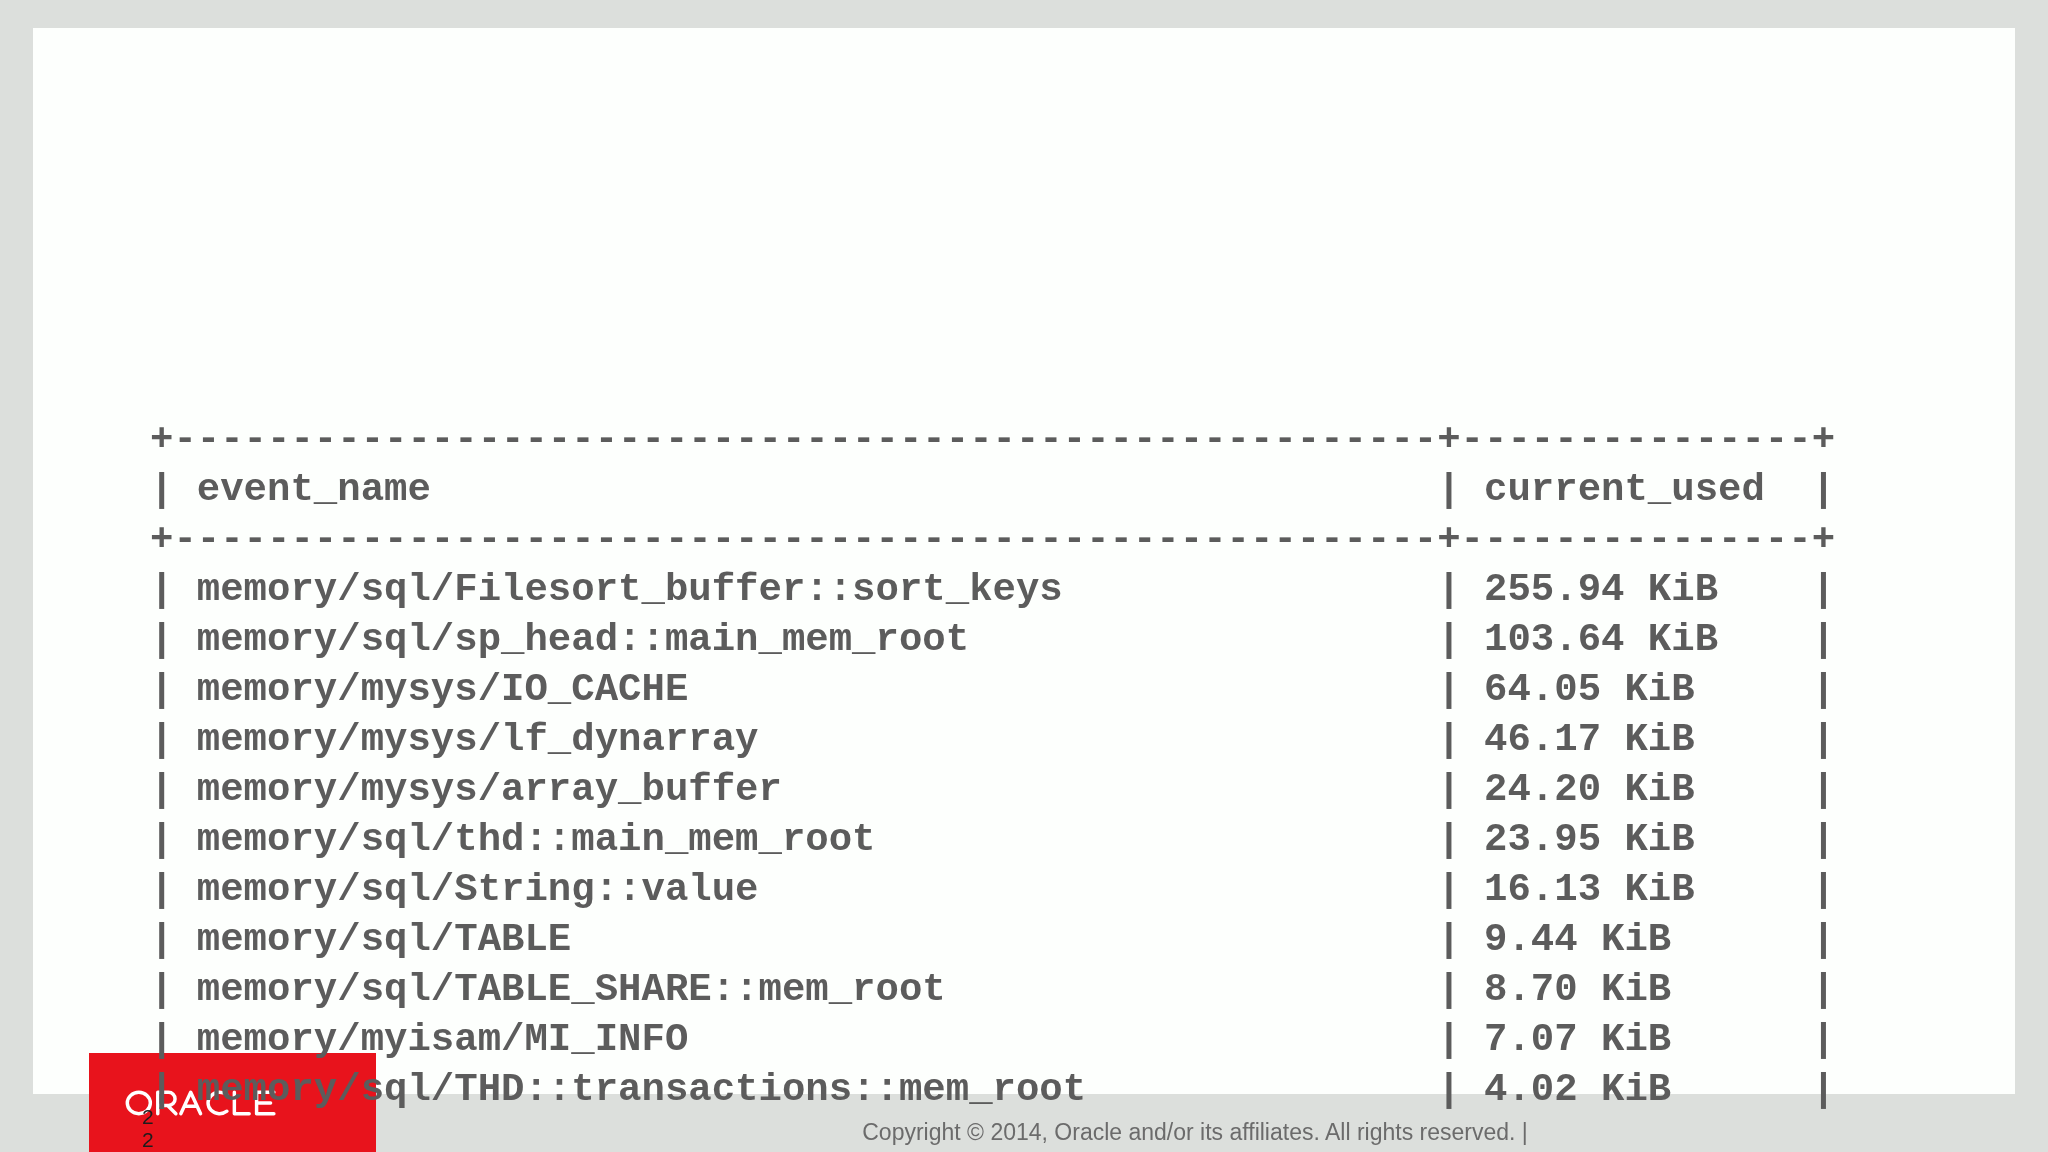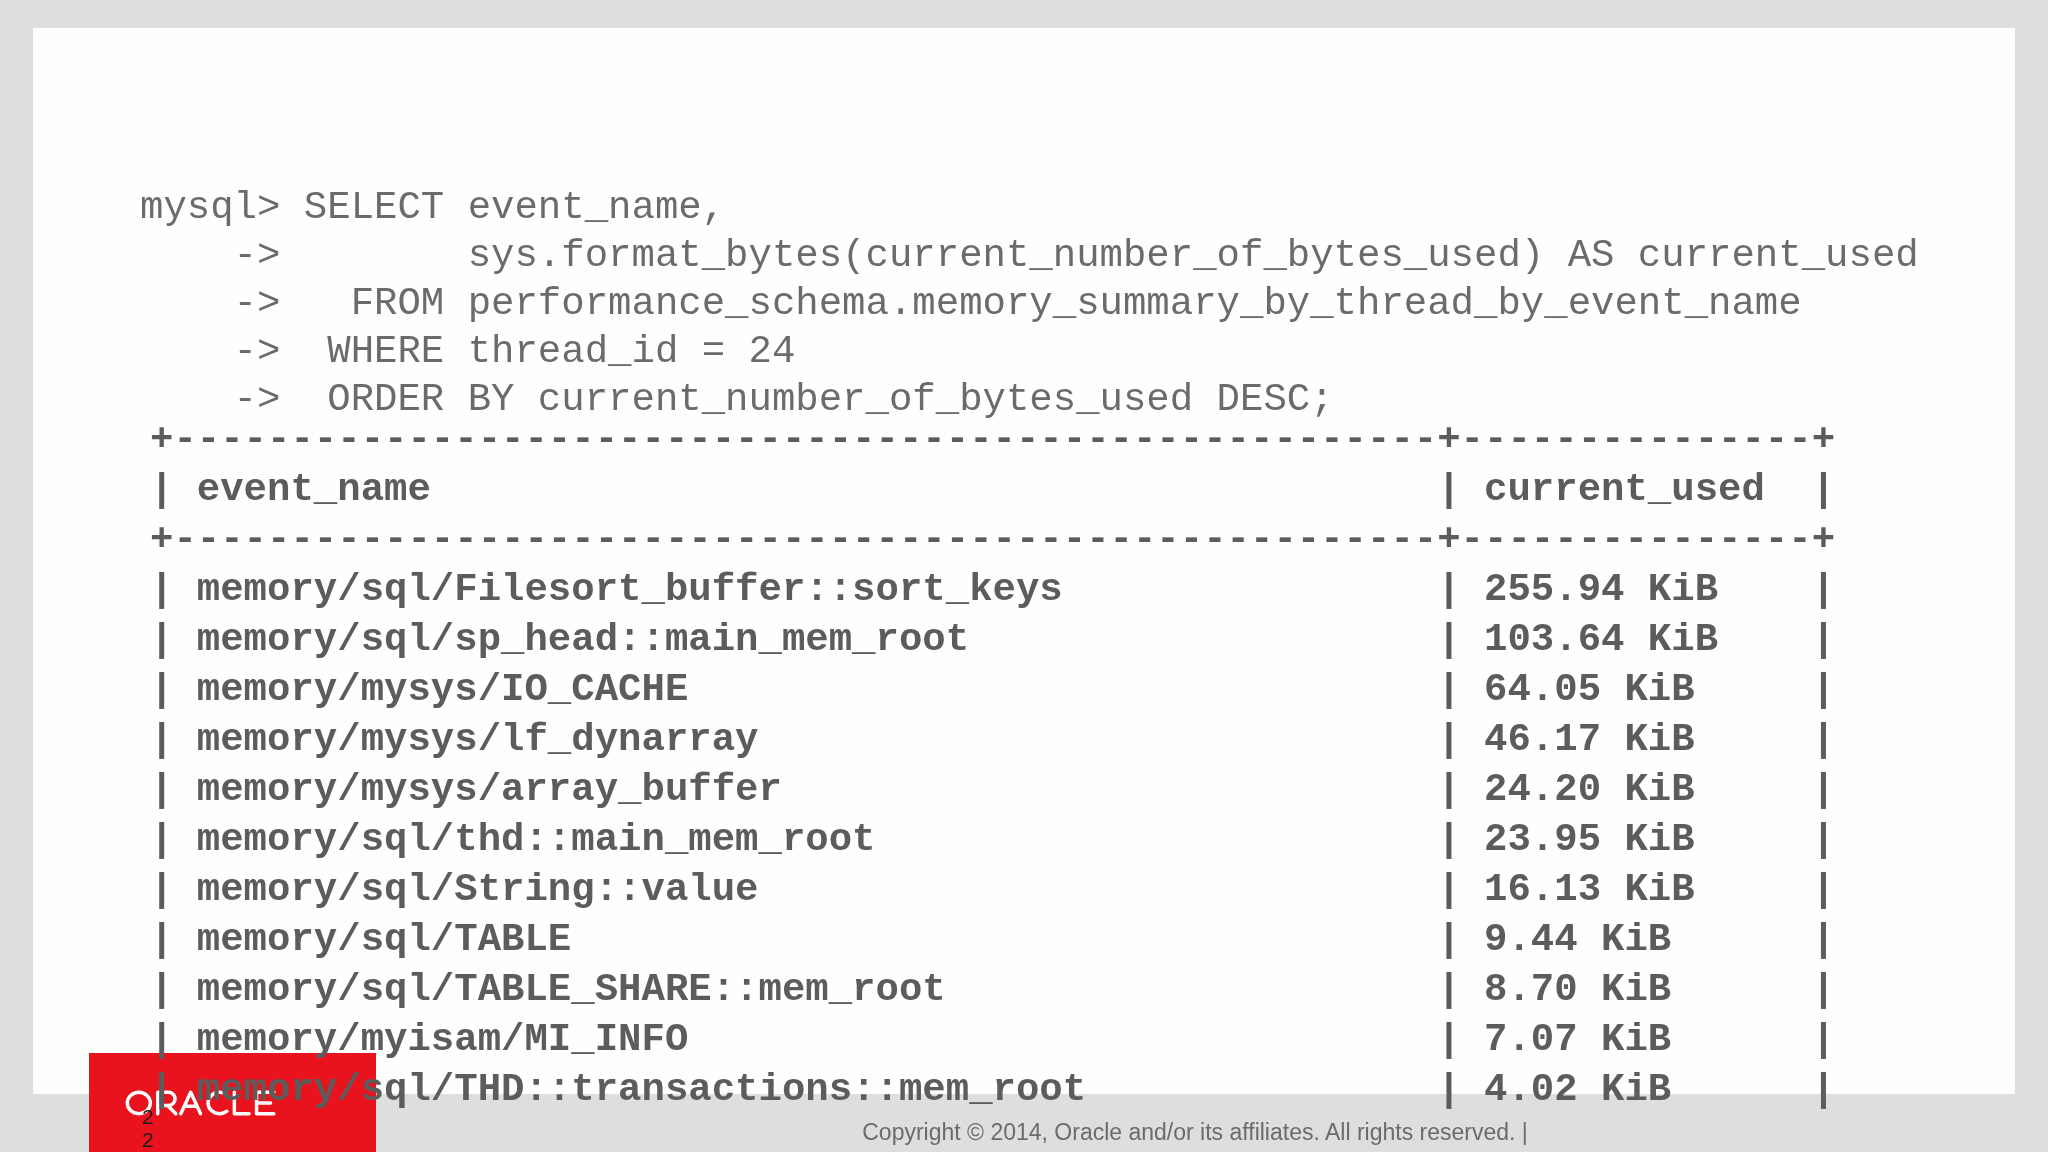--- a/index.html
+++ b/index.html
@@ -66,25 +66,20 @@
   }
 </style>
 </head>
 <body>
 
 <div class="stage">
 
   <div class="slide-surface"></div>
 
 
-  <pre class="console mysql-query">mysql&gt; SELECT event_name,
-    -&gt;        sys.format_bytes(current_number_of_bytes_used) AS current_used
-    -&gt;   FROM performance_schema.memory_summary_by_thread_by_event_name
-    -&gt;  WHERE thread_id = 24
-    -&gt;  ORDER BY current_number_of_bytes_used DESC;</pre>
 
   <pre class="console result-table">+------------------------------------------------------+---------------+
 | event_name                                           | current_used  |
 +------------------------------------------------------+---------------+
 | memory/sql/Filesort_buffer::sort_keys                | 255.94 KiB    |
 | memory/sql/sp_head::main_mem_root                    | 103.64 KiB    |
 | memory/mysys/IO_CACHE                                | 64.05 KiB     |
 | memory/mysys/lf_dynarray                             | 46.17 KiB     |
 | memory/mysys/array_buffer                            | 24.20 KiB     |
 | memory/sql/thd::main_mem_root                        | 23.95 KiB     |

